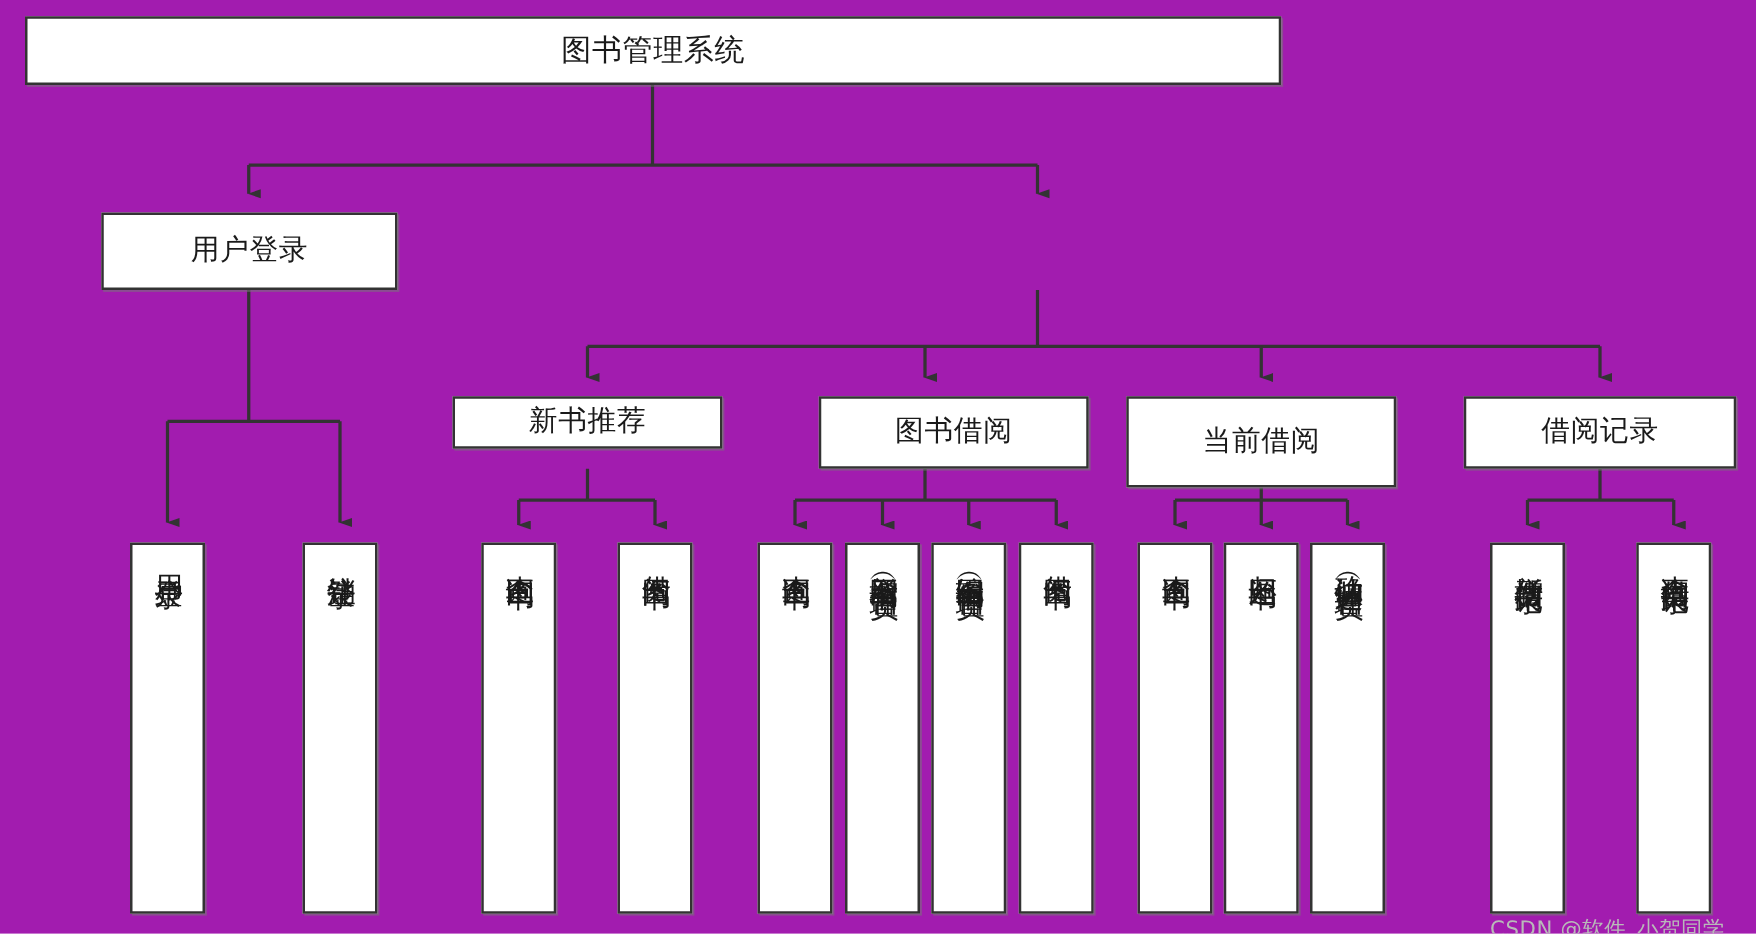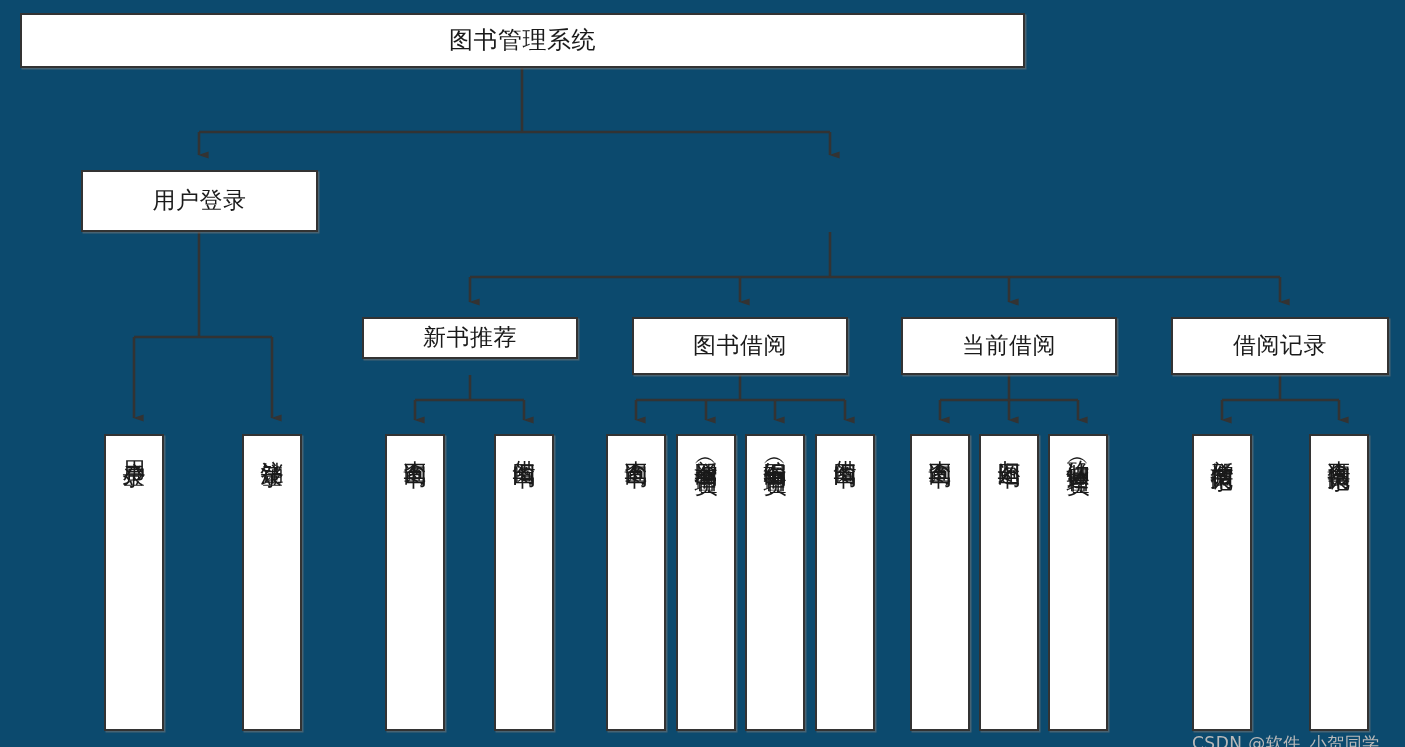--- a/index.html
+++ b/index.html
@@ -8,21 +8,21 @@
     padding: 0;
     background: #ffffff;
   }
   body {
     font-family: "DejaVu Sans", "Liberation Sans", sans-serif;
   }
   #diagram-root {
     position: relative;
     width: 1405px;
     height: 747px;
-    background: #0c4a6e;
+    background: #a21caf;
     overflow: hidden;
   }
   #edges-layer {
     position: absolute;
     left: 0;
     top: 0;
     width: 1405px;
     height: 747px;
     pointer-events: none;
   }
@@ -132,24 +132,24 @@
     <span class="node-label">图书管理系统</span>
   </div>
 
   <div class="node horizontal" style="left:81px; top:170px; width:237px; height:62px;">
     <span class="node-label">用户登录</span>
   </div>
 
   <div class="node horizontal" style="left:362px; top:317px; width:216px; height:42px;">
     <span class="node-label">新书推荐</span>
   </div>
-  <div class="node horizontal" style="left:632px; top:317px; width:216px; height:58px;">
+  <div class="node horizontal" style="left:655px; top:317px; width:216px; height:58px;">
     <span class="node-label">图书借阅</span>
   </div>
-  <div class="node horizontal" style="left:901px; top:317px; width:216px; height:58px;justify-content:center;">
+  <div class="node horizontal" style="left:901px; top:317px; width:216px; height:73px;justify-content:center;">
     <span class="node-label">当前借阅</span>
   </div>
   <div class="node horizontal" style="left:1171px; top:317px; width:218px; height:58px;">
     <span class="node-label">借阅记录</span>
   </div>
 
   <div class="node vertical" style="left:104px; top:434px; width:60px; height:297px;">
     <span class="node-label">用户登录</span>
   </div>
   <div class="node vertical" style="left:242px; top:434px; width:60px; height:297px;">

